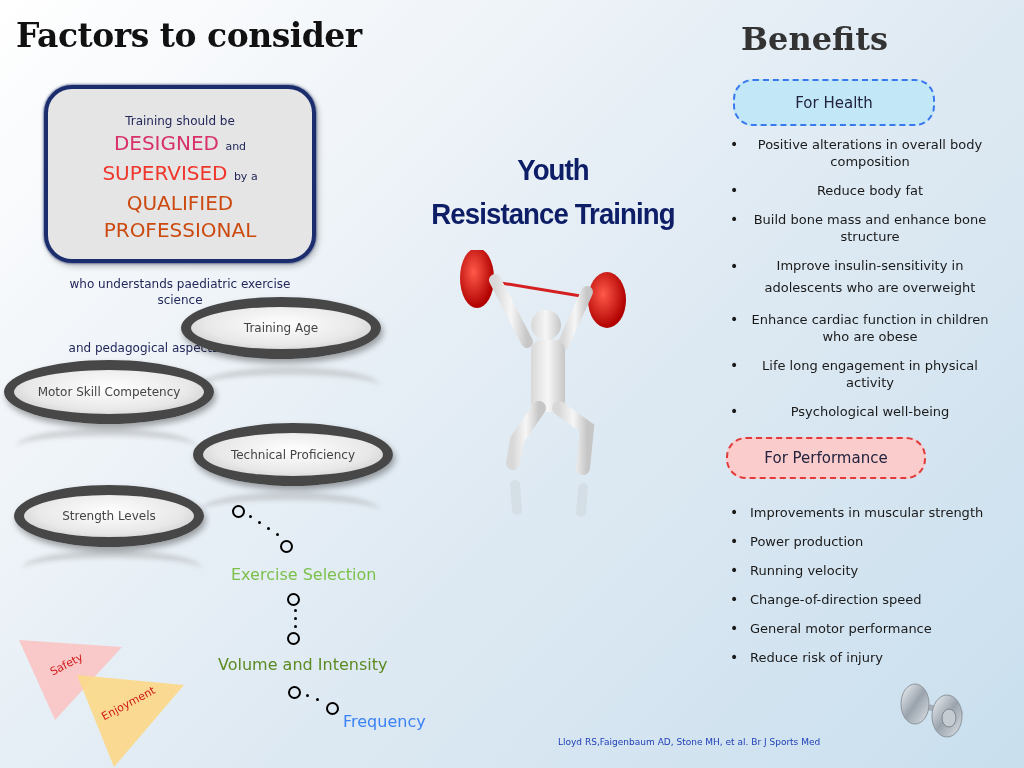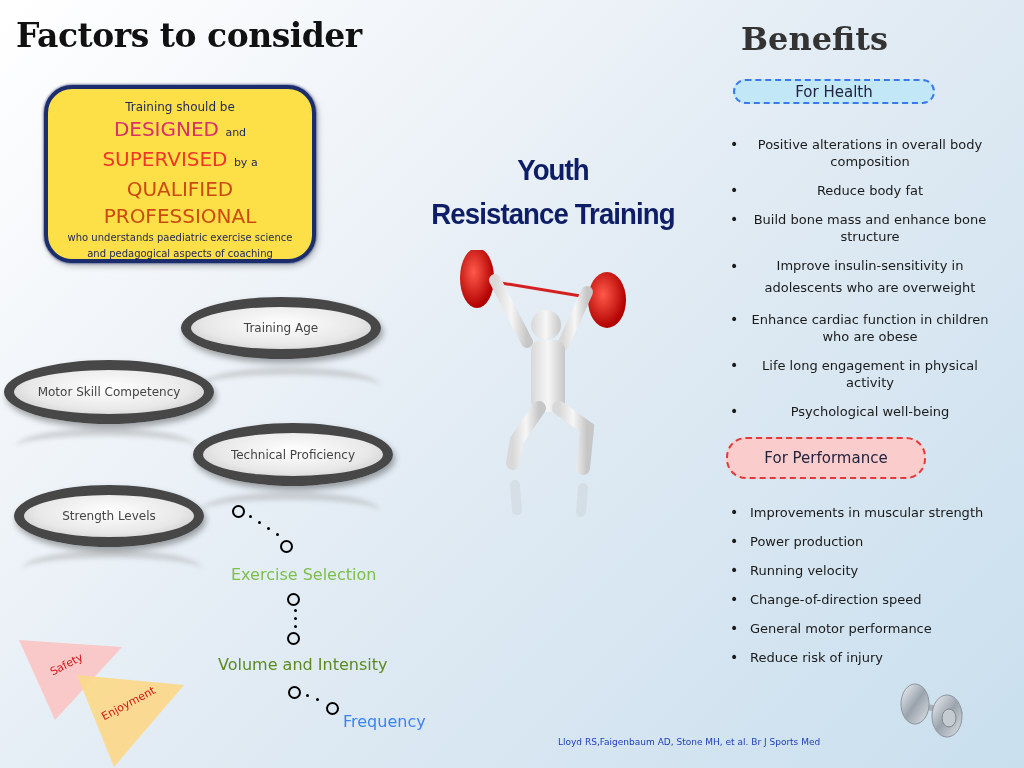--- a/index.html
+++ b/index.html
@@ -18,32 +18,32 @@
   .h-right {
     left: 741px; top: 20px; margin: 0;
     font-family: "DejaVu Serif", serif; font-weight: bold; font-size: 32px;
     color: #333;
   }
 
   
   .qual-box {
     left: 44px; top: 85px; width: 272px; height: 178px;
     border: 4px solid #1c2d6e; border-radius: 28px;
-    background: #fde047; box-sizing: border-box;
+    background: #e5e5e5; box-sizing: border-box;
     box-shadow: 0 0 2px 1px rgba(28,45,110,0.5), 2px 3px 6px rgba(0,0,0,0.25);
-    text-align: center; padding-top: 10px;
+    text-align: center; padding-top: 24px;
     color: #23285a;
   }
   .qual-box .l-small { font-size: 12px; line-height: 17px; }
   .qual-box .l-big { font-size: 20px; line-height: 27px; font-weight: normal; }
   .qual-box .c1 { color: #d8306a; }
   .qual-box .c2 { color: #f0362a; }
   .qual-box .c3 { color: #cc4a10; }
   .qual-box .tiny { font-size: 11px; }
-  .qual-box .desc { font-size: 10px; line-height: 16px; }
+  .qual-box .desc { font-size: 12px; line-height: 16px; margin-top: 32px; }
 
   
   .pill {
     width: 196px; height: 58px; border-radius: 50%;
     border: 10px solid #474747; box-sizing: border-box;
     background: radial-gradient(ellipse at 50% 40%, #ffffff 0%, #e8e8e8 60%, #bdbdbd 100%);
     display: flex; align-items: center; justify-content: center;
     font-size: 12px; color: #444;
     box-shadow: 2px 4px 6px rgba(0,0,0,0.35);
   }
@@ -65,21 +65,21 @@
     font-weight: bold; font-size: 30px; line-height: 44px; letter-spacing: -1px;
     transform: scaleX(0.92); transform-origin: center;
   }
 
   
   .pill-box {
     border-radius: 20px; box-sizing: border-box;
     display: flex; align-items: center; justify-content: center;
     font-size: 15px; color: #23233f;
   }
-  .health-pill { left: 733px; top: 79px; width: 202px; height: 25px;
+  .health-pill { left: 733px; top: 79px; width: 202px; height: 47px;
     border: 2px dashed #3a78ee; background: #c2e8f8; }
   .perf-pill { left: 726px; top: 437px; width: 200px; height: 42px;
     border: 2px dashed #e23a3a; background: #fbcccc; }
 
   .blist { list-style: none; margin: 0; padding: 0; font-size: 13px; color: #1a1a1a; }
   .blist li { position: relative; padding-left: 20px; }
   .blist li::before { content: "•"; position: absolute; left: 0; top: 0; font-size: 14px; }
   .health-list { left: 730px; top: 136px; width: 260px; text-align: center; }
   .health-list li { line-height: 17px; margin-bottom: 12px; }
   .perf-list { left: 730px; top: 504px; width: 270px; }

